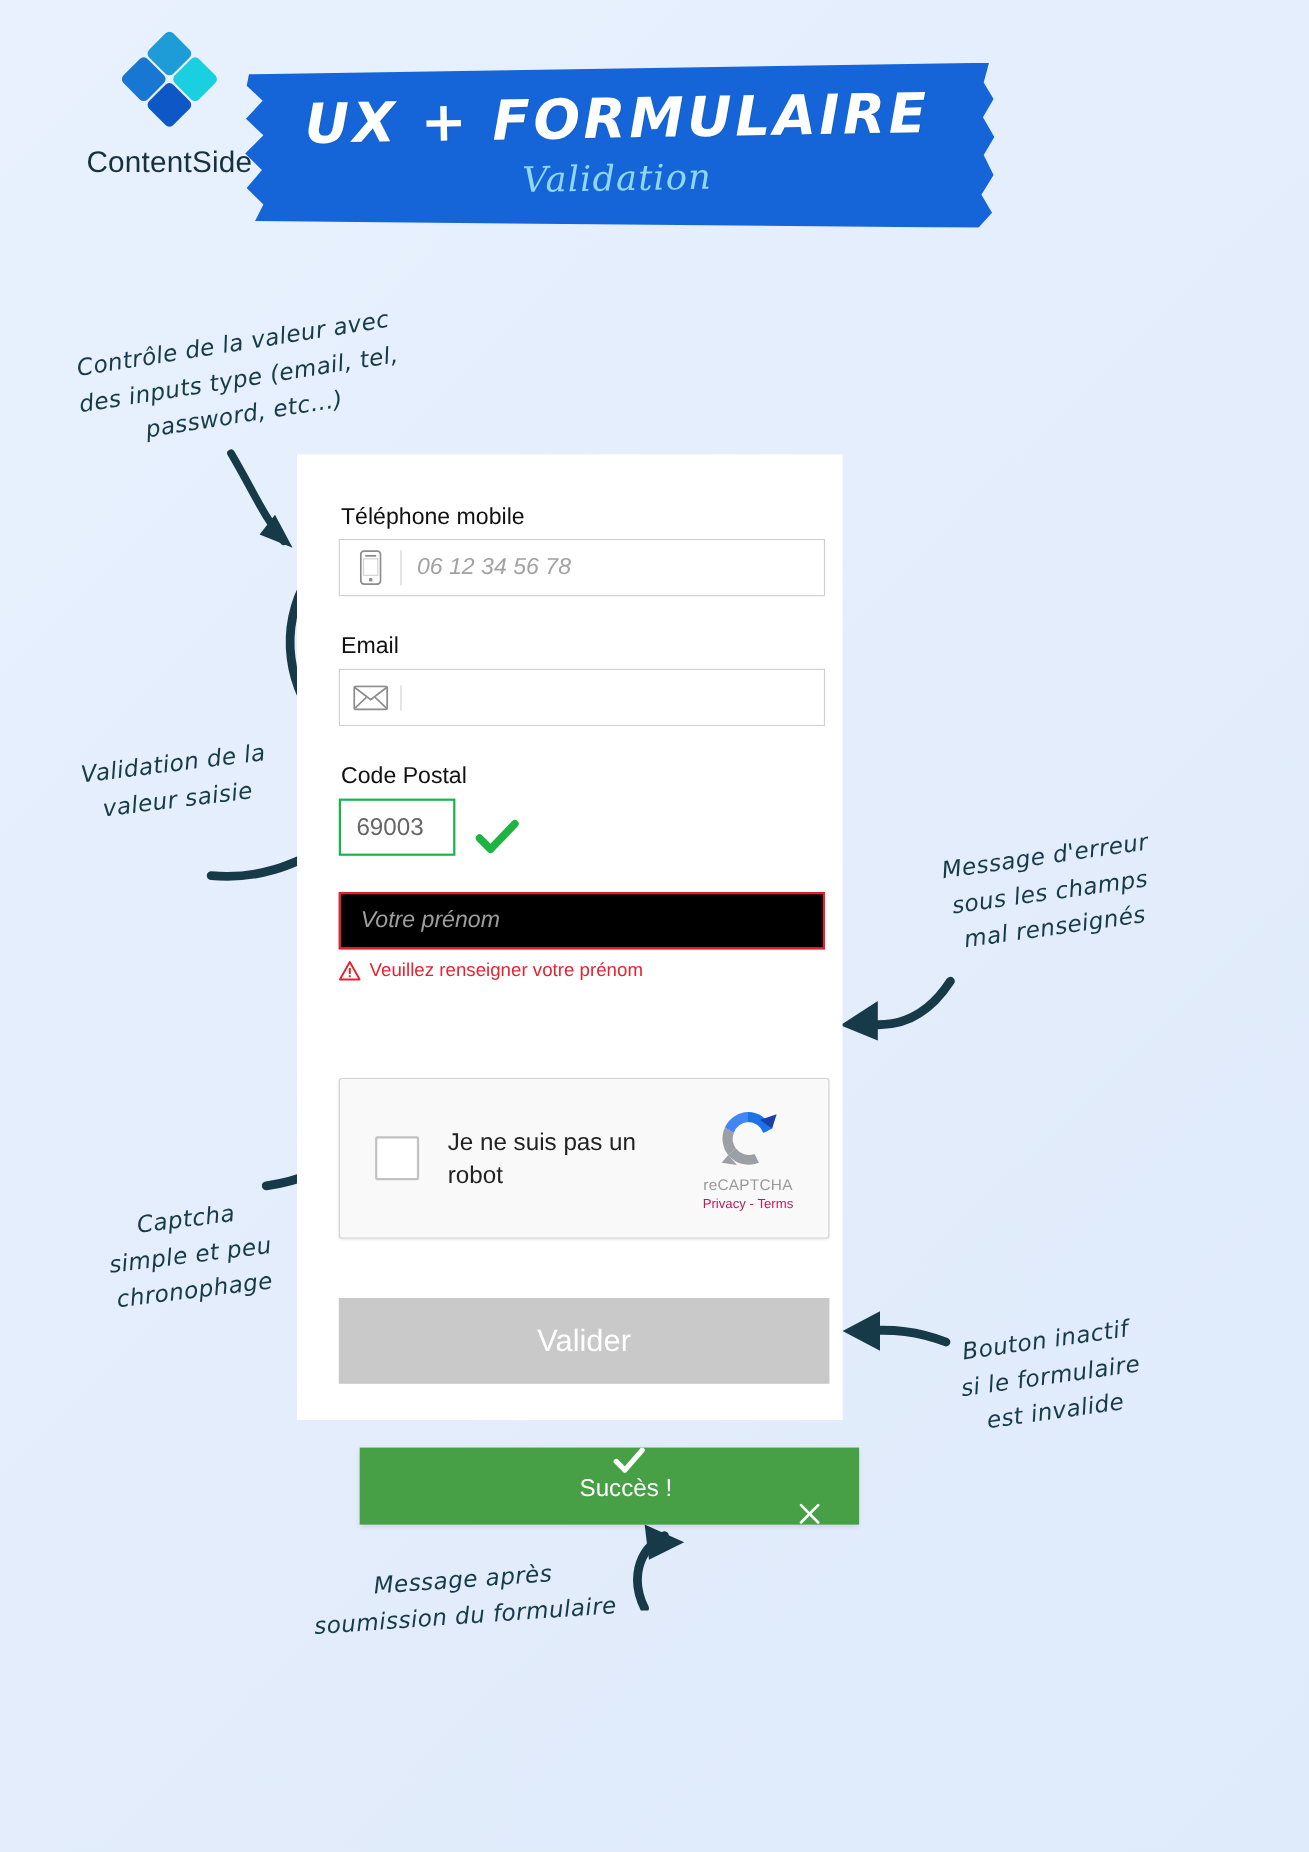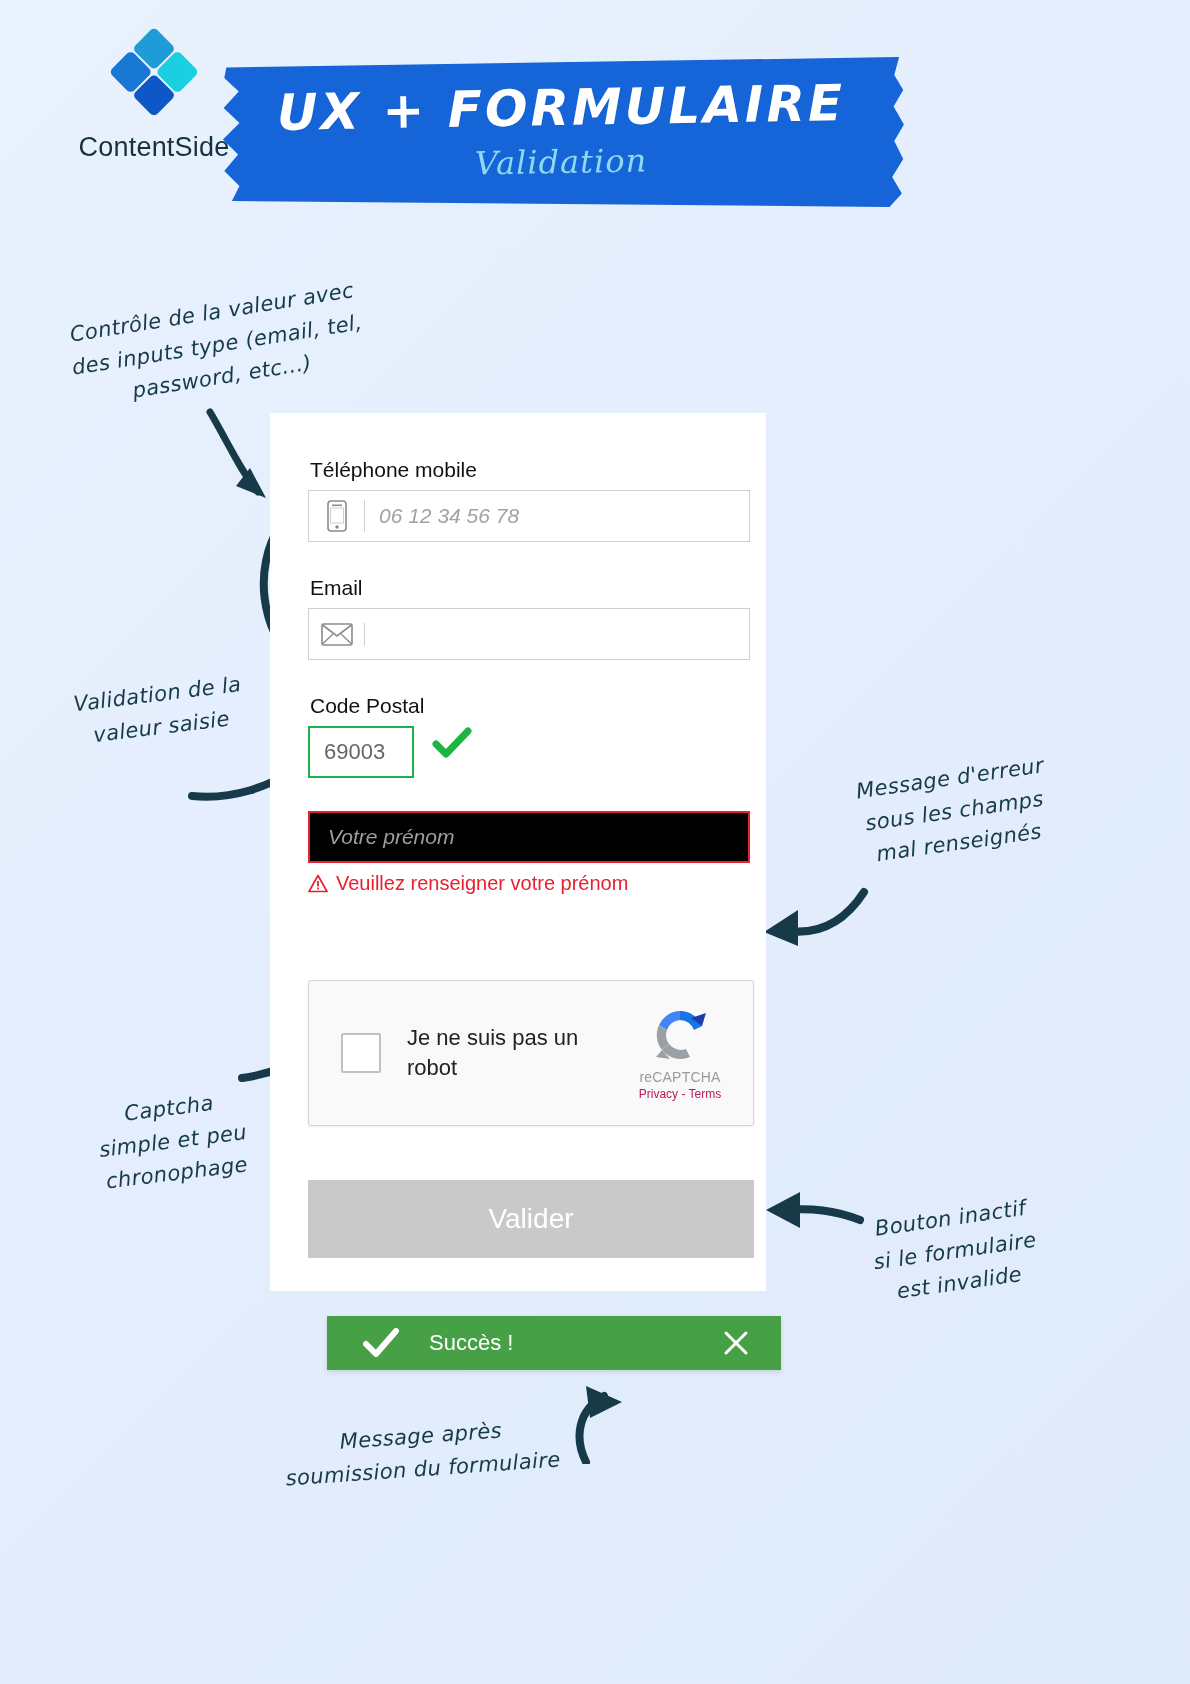--- a/index.html
+++ b/index.html
@@ -86,35 +86,35 @@
   }
   .input-icon {
     width:56px; display:flex; align-items:center; justify-content:center;
     border-right:1px solid #cfcfcf;
   }
   .input-text {
     flex:1; display:flex; align-items:center; padding-left:14px;
     font-size:21px; font-style:italic; color:#a2a2a2;
   }
 
-  .cp-row { display:flex; align-items:flex-start; gap:18px; }
+  .cp-row { display:flex; align-items:flex-end; gap:18px; }
   .cp-input {
     width:106px; height:52px; border:2px solid #16b44a; background:#fff;
     display:flex; align-items:center; padding-left:14px;
     font-size:22px; color:#666;
   }
 
   .err-input {
     width:442px; height:52px; border:2px solid #e8212e; background:#000000;
     display:flex; align-items:center; padding-left:18px;
     font-size:21px; font-style:italic; color:#9e9e9e;
   }
   .err-msg {
     margin-top:9px; display:flex; align-items:center; gap:8px;
-    color:#e8212e; font-size:20px;
+    color:#e8212e; font-size:17px;
   }
 
   .captcha {
     position:absolute; left:38px; top:567px;
     width:446px; height:146px;
     background:#f9f9f9; border:1px solid #d3d3d3; border-radius:3px;
     box-shadow:0 1px 2px rgba(0,0,0,.07);
     display:flex; align-items:center;
   }
   .captcha-box {
@@ -135,23 +135,24 @@
   .submit-btn {
     position:absolute; left:38px; top:767px;
     width:446px; height:78px; background:#c9c9c9;
     display:flex; align-items:center; justify-content:center;
     color:#ffffff; font-size:28px; border:none;
     font-family:"Liberation Sans", sans-serif;
   }
 
   .toast {
     position:absolute; left:327px; top:1316px;
-    width:454px; height:54px; background:#47a046;
+    width:454px; height:70px; background:#47a046;
     display:flex; align-items:center;
     box-shadow:0 2px 5px rgba(0,0,0,.12);
+    flex-direction:column;
   }
   .toast-check { margin-left:36px; }
   .toast-text { margin-left:30px; color:#fff; font-size:22px; }
   .toast-close { margin-left:auto; margin-right:32px; }
 </style>
 </head>
 <body>
 
 <div class="page">
 

